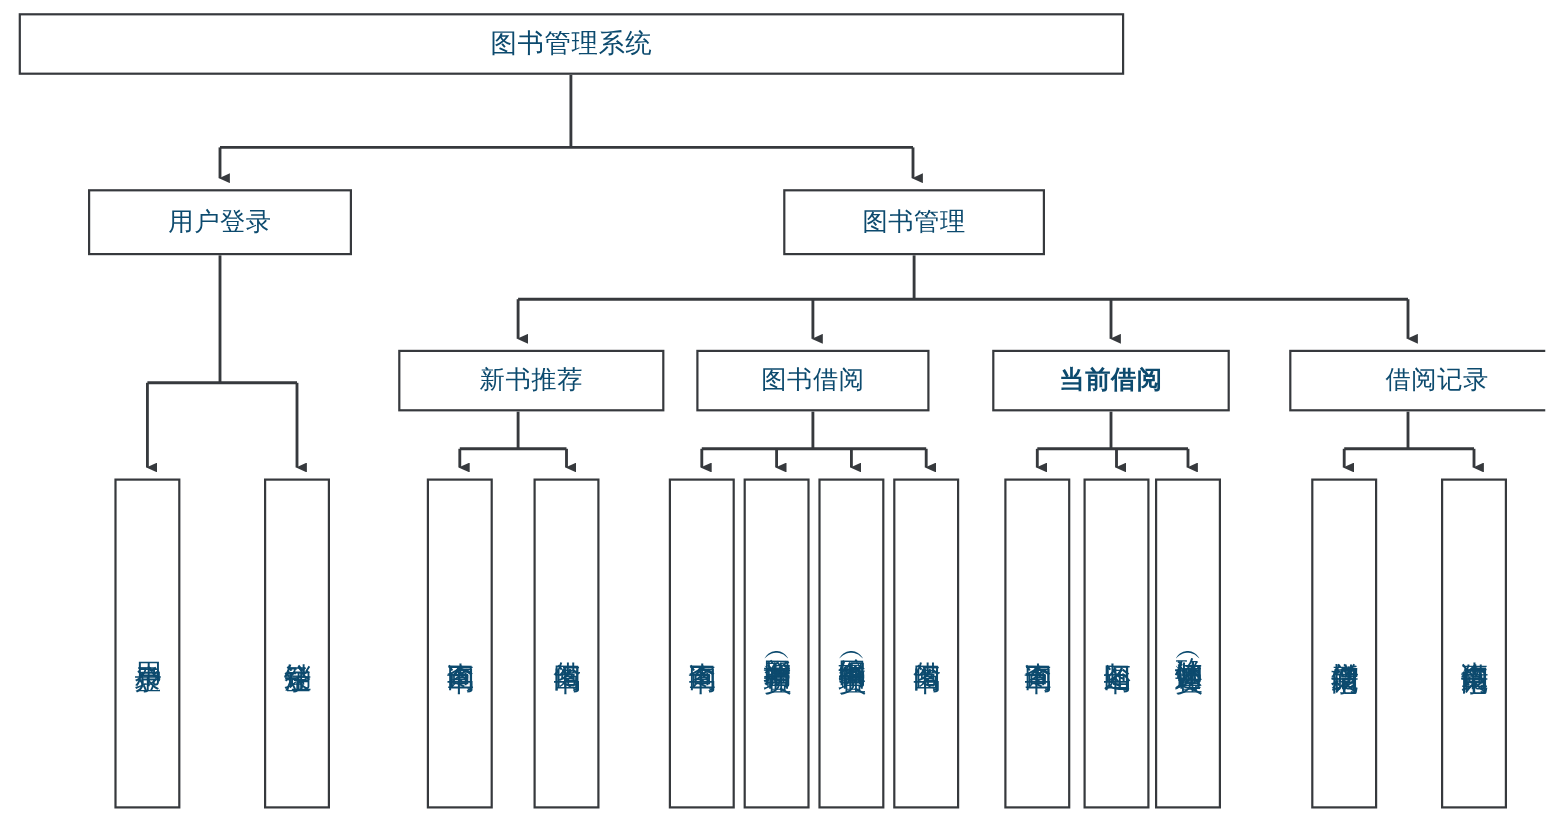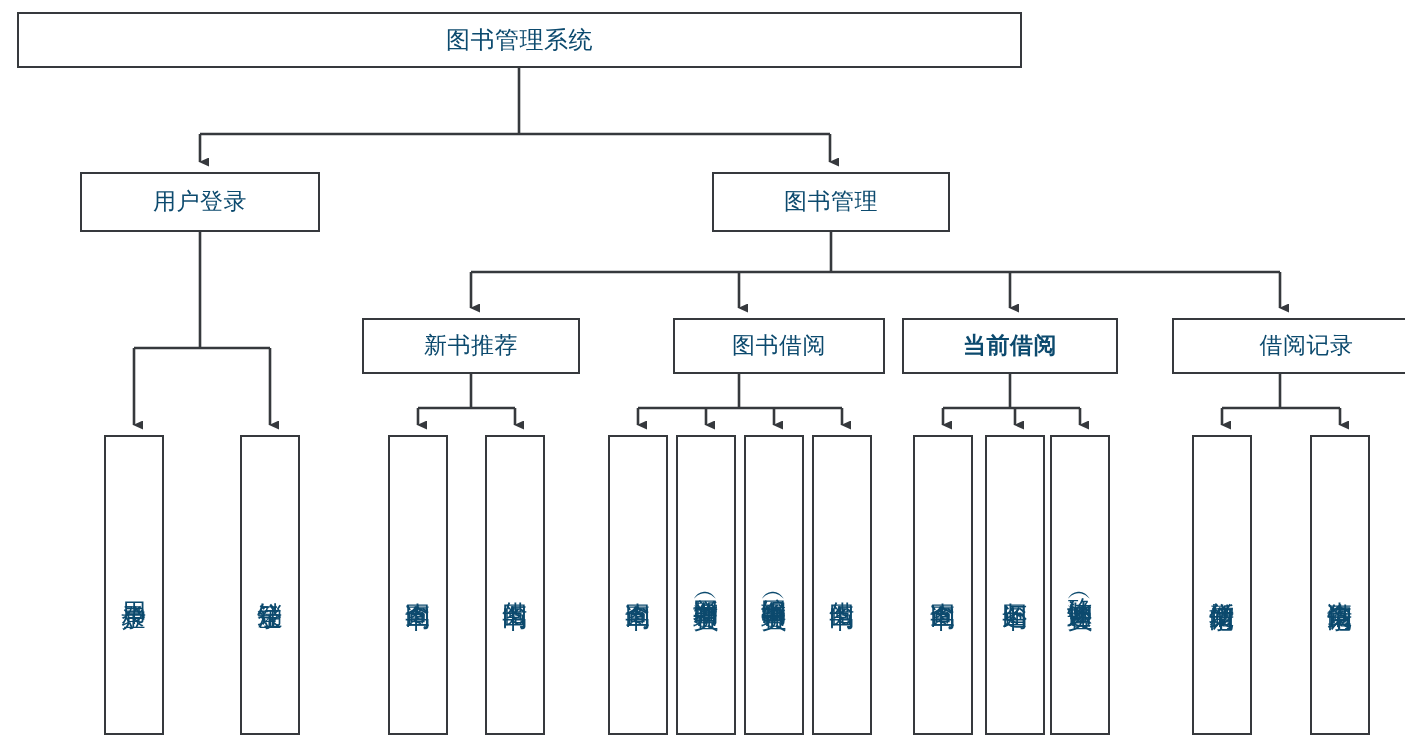--- a/index.html
+++ b/index.html
@@ -130,24 +130,24 @@
     <span class="label">图书管理系统</span>
   </div>
 
   <div class="node horiz" style="left:80px; top:172px; width:240px; height:60px;">
     <span class="label">用户登录</span>
   </div>
   <div class="node horiz" style="left:712px; top:172px; width:238px; height:60px;">
     <span class="label">图书管理</span>
   </div>
 
-  <div class="node horiz" style="left:362px; top:318px; width:218px; height:56px;">
+  <div class="node horiz" style="left:362px; top:318px; width:242px; height:56px;">
     <span class="label">新书推荐</span>
   </div>
-  <div class="node horiz" style="left:633px; top:318px; width:212px; height:56px;margin-left:40px;">
+  <div class="node horiz" style="left:633px; top:318px; width:212px; height:56px;">
     <span class="label">图书借阅</span>
   </div>
   <div class="node horiz" style="left:902px; top:318px; width:216px; height:56px;font-weight:bold;">
     <span class="label">当前借阅</span>
   </div>
   <div class="node horiz" style="left:1172px; top:318px; width:236px; height:56px;padding-left:33px;">
     <span class="label">借阅记录</span>
   </div>
 
   <div class="node vert" style="left:104px; top:435px; width:60px; height:300px;">

